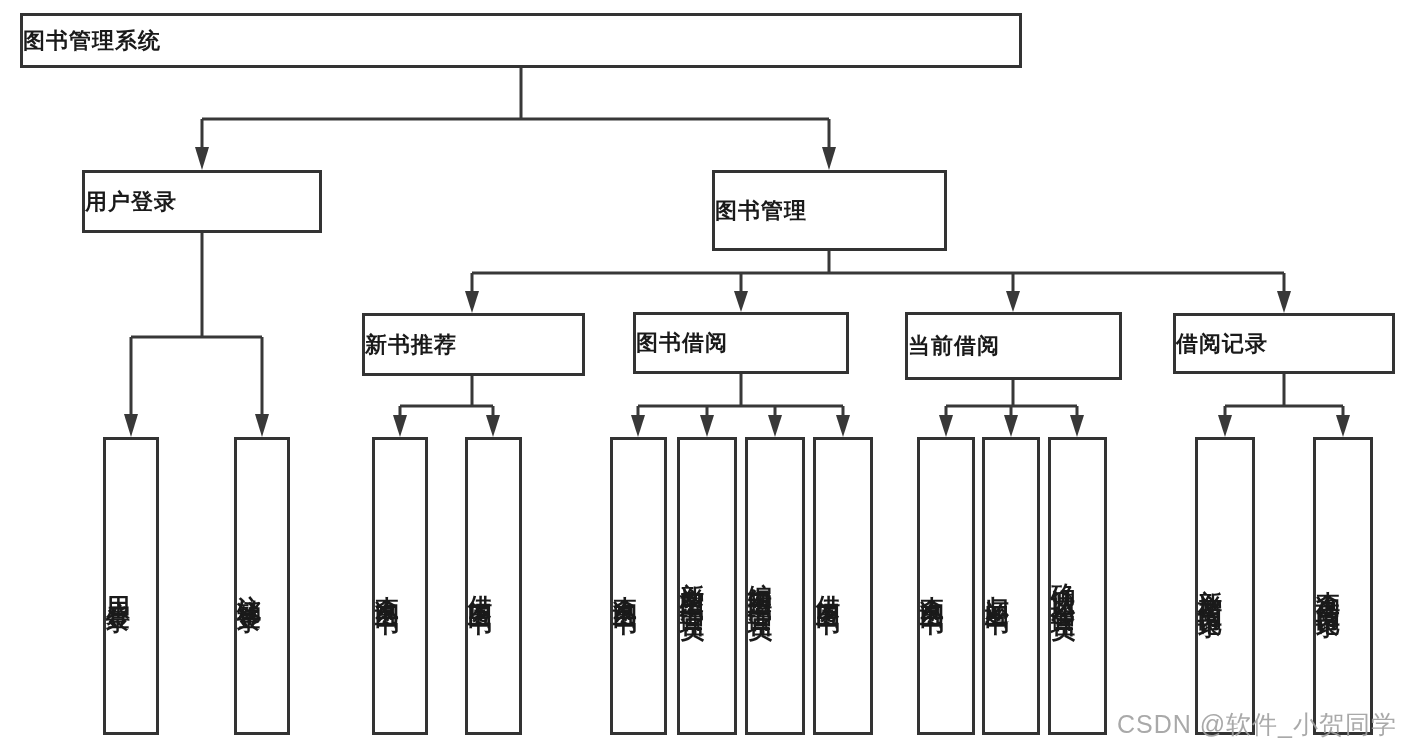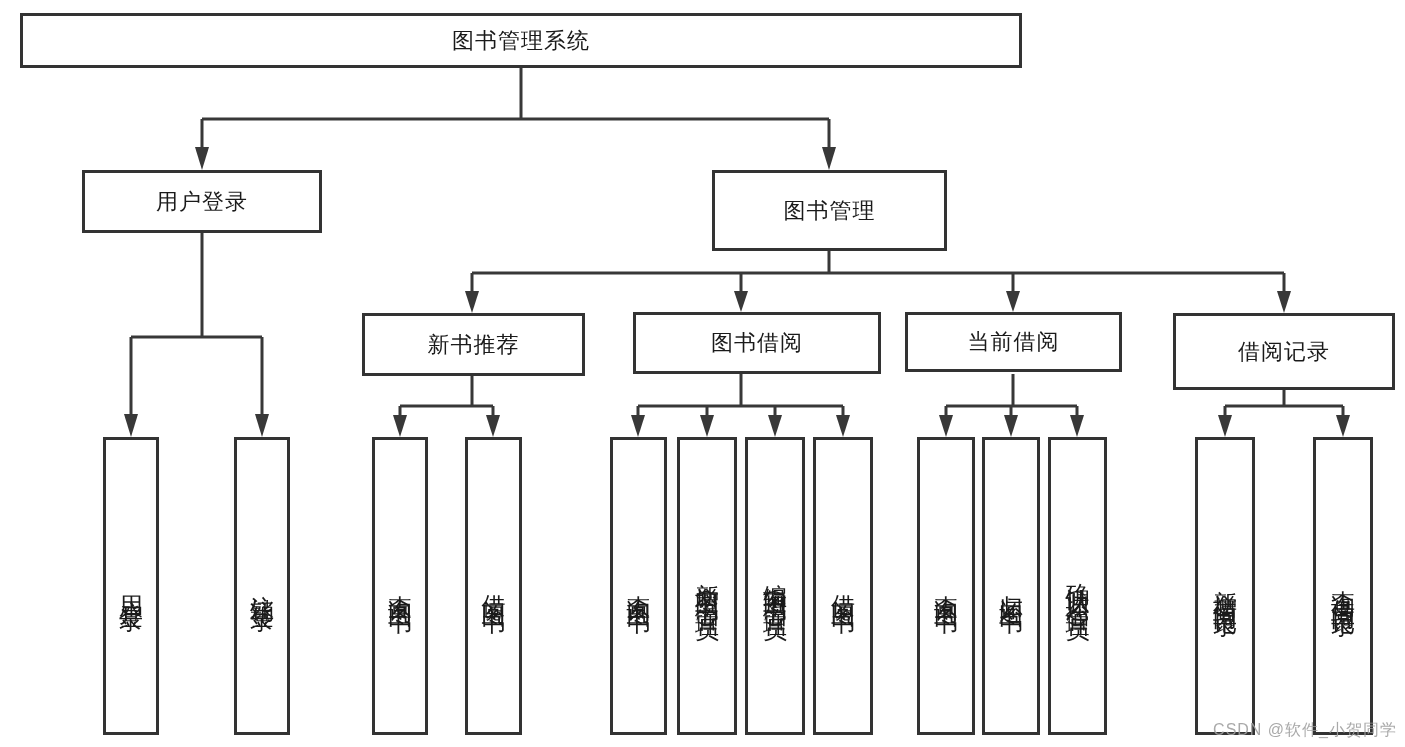--- a/index.html
+++ b/index.html
@@ -5,31 +5,31 @@
   html,body{margin:0;padding:0;}
   body{
     width:1405px;height:747px;position:relative;background:#ffffff;
     font-family:"Liberation Sans","DejaVu Sans",sans-serif;
     overflow:hidden;
   }
   .stage{position:absolute;inset:0;}
   svg.connectors{position:absolute;left:0;top:0;pointer-events:none;}
   .node{
     position:absolute;box-sizing:border-box;background:#ffffff;
-    border:3px solid #333333;display:flex;align-items:center;justify-content:center;
-    color:#1a1a1a;z-index:2;
+    border:3px solid #333333;display:flex;align-items:center;
+    color:#1a1a1a;z-index:2;font-weight:bold;
   }
   .hbox span{font-size:22px;letter-spacing:1px;white-space:nowrap;}
   .vbox span{
     writing-mode:vertical-rl;
     font-size:24px;letter-spacing:5px;line-height:1;white-space:nowrap;
   }
   .watermark{
     position:absolute;right:8px;bottom:6px;z-index:5;
-    font-size:16px;color:rgba(160,160,160,0.9);letter-spacing:1px;white-space:nowrap;
+    font-size:25px;color:rgba(160,160,160,0.9);letter-spacing:1px;white-space:nowrap;
   }
 </style>
 </head>
 <body>
 
 <div class="stage">
 
   <svg class="connectors" width="1405" height="747" viewBox="0 0 1405 747">
     <g stroke="#383838" stroke-width="3" fill="none">
 
@@ -77,27 +77,27 @@
   <div class="node hbox" style="left:82px;top:170px;width:240px;height:63px">
     <span>用户登录</span>
   </div>
   <div class="node hbox" style="left:712px;top:170px;width:235px;height:81px">
     <span>图书管理</span>
   </div>
 
   <div class="node hbox" style="left:362px;top:313px;width:223px;height:63px">
     <span>新书推荐</span>
   </div>
-  <div class="node hbox" style="left:633px;top:312px;width:248px;height:62px">
+  <div class="node hbox" style="left:633px;top:312px;width:216px;height:62px">
     <span>图书借阅</span>
   </div>
-  <div class="node hbox" style="left:905px;top:312px;width:217px;height:60px">
+  <div class="node hbox" style="left:905px;top:312px;width:217px;height:68px">
     <span>当前借阅</span>
   </div>
-  <div class="node hbox" style="left:1173px;top:313px;width:222px;height:77px">
+  <div class="node hbox" style="left:1173px;top:313px;width:222px;height:61px">
     <span>借阅记录</span>
   </div>
 
   <div class="node vbox" style="left:103px;top:437px;width:56px;height:298px">
     <span>用户登录</span>
   </div>
   <div class="node vbox" style="left:234px;top:437px;width:56px;height:298px">
     <span>注销登录</span>
   </div>
 

